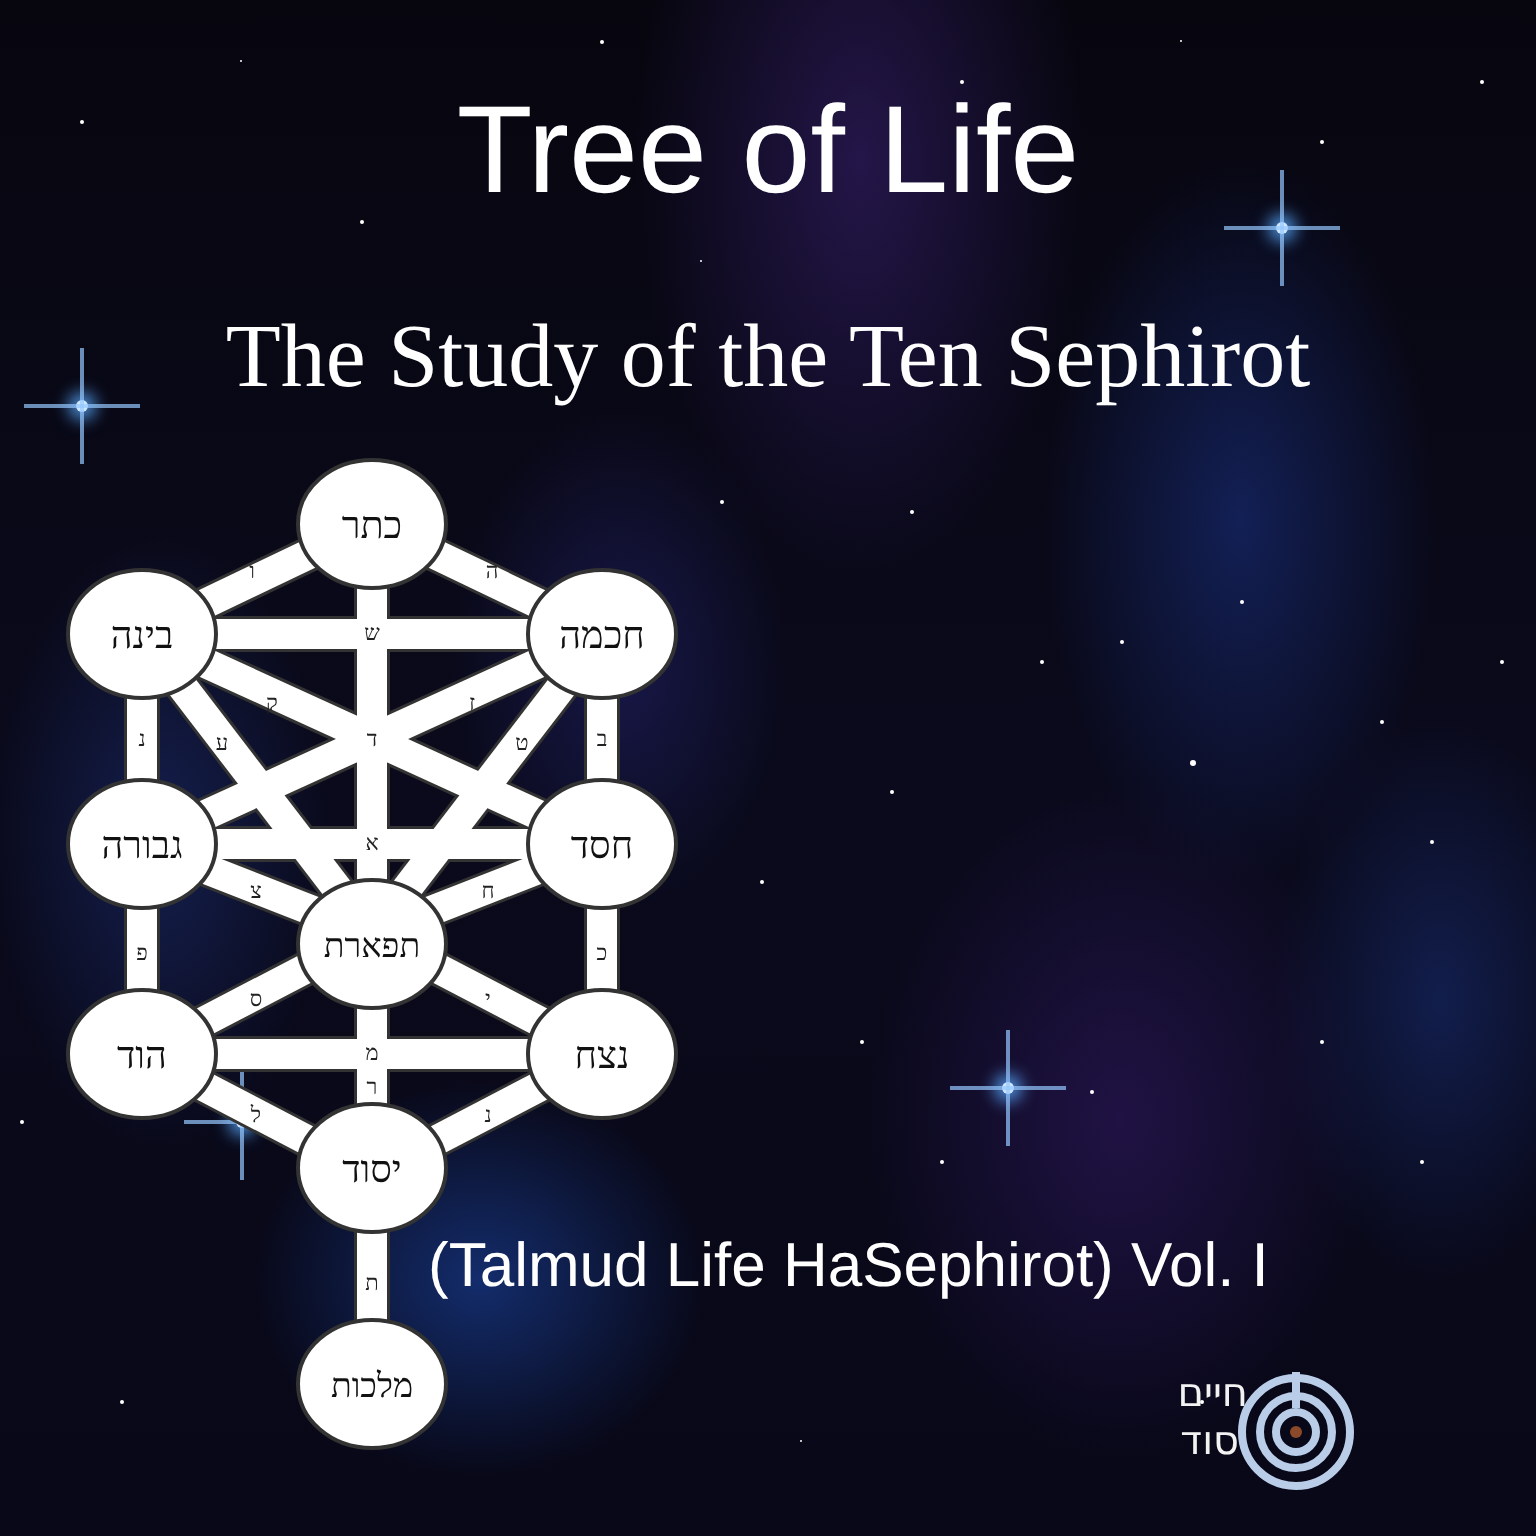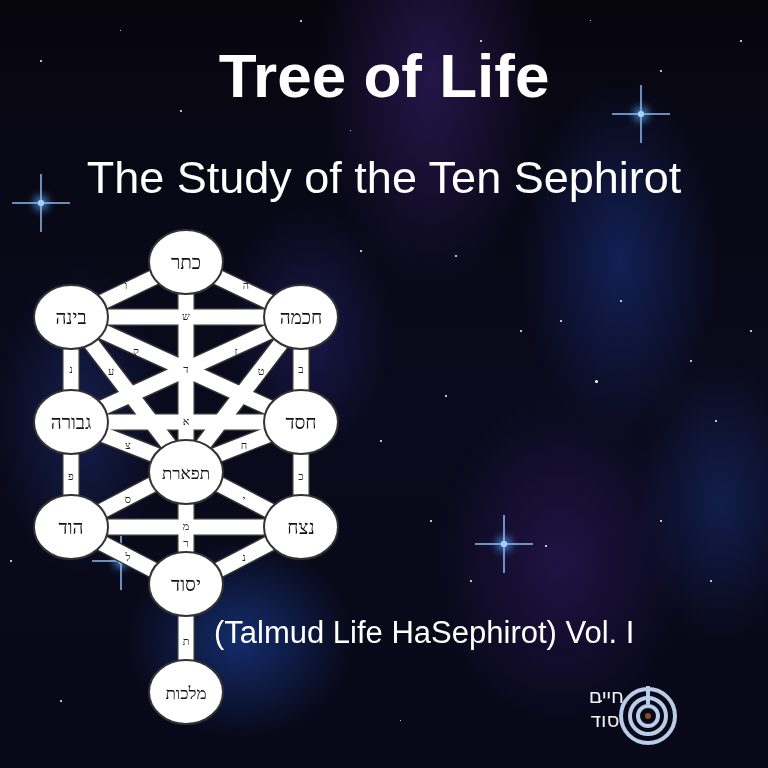--- a/index.html
+++ b/index.html
@@ -17,22 +17,22 @@
       linear-gradient(180deg, #07060f 0%, #0a0a1c 50%, #080818 100%);
     font-family:"Liberation Sans", sans-serif;
   }
   .star { position:absolute; border-radius:50%; background:#fff; }
   .flare { position:absolute; width:6px; height:6px; border-radius:50%; background:#cfe6ff;
     box-shadow:0 0 8px 4px rgba(90,170,255,0.8); }
   .flare::before, .flare::after { content:""; position:absolute; background:rgba(150,200,255,0.7); }
   .flare::before { left:-26px; top:2px; width:58px; height:2px; }
   .flare::after { top:-26px; left:2px; width:2px; height:58px; }
   .title { position:absolute; left:0; width:768px; text-align:center; color:#fff; }
-  .t1 { top:40px; font-size:62px;font-weight:bold; }
-  .t2 { top:152px; font-size:45px; }
+  .t1 { top:40px; font-size:62px; }
+  .t2 { top:152px; font-size:45px;font-family:Liberation Serif, serif; }
   .t3 { position:absolute; left:214px; top:615px; font-size:31px; color:#fff; white-space:nowrap; }
   .tree { position:absolute; left:26px; top:222px; width:320px; height:520px; }
   .tree svg { width:100%; height:100%; }
   .sefira-label { font-family:"DejaVu Serif", serif; font-size:19px; fill:#111; text-anchor:middle; dominant-baseline:middle; }
   .path-letter { font-family:"DejaVu Serif", serif; font-size:11px; fill:#222; text-anchor:middle; dominant-baseline:middle; }
   .logo { position:absolute; left:556px; top:684px; width:200px; height:70px; }
   .logo-text { position:absolute; left:16px; top:0; width:52px; color:#f2f2f2; font-family:"DejaVu Sans", sans-serif; font-size:20px; line-height:24px; text-align:right; direction:rtl; }
   .logo-mark { position:absolute; left:60px; top:0; width:64px; height:64px; }
 </style>
 </head>

